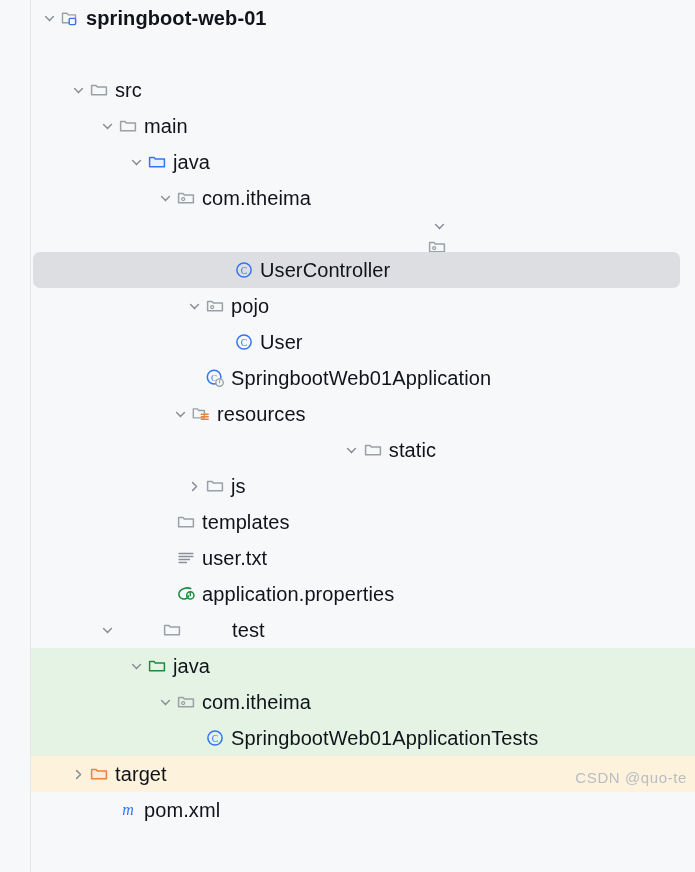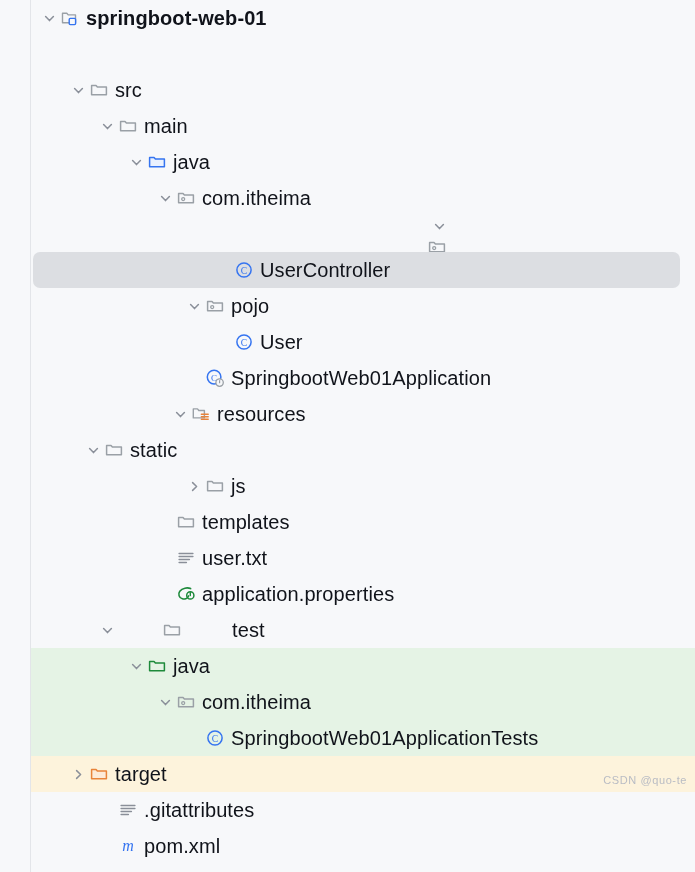--- a/index.html
+++ b/index.html
@@ -61,21 +61,21 @@
   .node-label {
     font-size: 20px;
     color: #10131a;
     letter-spacing: 0.1px;
     line-height: 1;
   }
   .node-label.bold { font-weight: bold; }
   #watermark {
     position: absolute;
     right: 8px; bottom: 6px;
-    font-size: 11px;
+    font-size: 15px;
     color: #b9bcc4;
     letter-spacing: 0.6px;
     font-family: "Liberation Sans", sans-serif;
     z-index: 5;
   }
 </style>
 </head>
 <body>
 
 <div id="tree-panel">
@@ -230,21 +230,21 @@
       <path d="M2.3 4.9h4.2l1.3 1.6h5.6v7.4H2.3z" fill="none" stroke="#9aa0a6" stroke-width="1.4" stroke-linejoin="round"></path>
       <g stroke="#e8833a" stroke-width="1.5" stroke-linecap="round">
         <line x1="10.4" y1="10.3" x2="17.2" y2="10.3"></line>
         <line x1="10.4" y1="12.8" x2="17.2" y2="12.8"></line>
         <line x1="10.4" y1="15.3" x2="17.2" y2="15.3"></line>
       </g>
     </svg>
         </span>
         <span class="node-label">resources</span>
       </div>
-      <div class="tree-row" style="padding-left: 83px;">
+      <div class="tree-row" style="padding-left: 83px; justify-content: center;">
         <div class="row-band"></div>
         <span class="twisty">
           <svg width="13" height="13" viewBox="0 0 13 13">
             <polyline points="2.6,4.6 6.5,8.6 10.4,4.6" fill="none" stroke="currentColor" stroke-width="1.5" stroke-linecap="round" stroke-linejoin="round"></polyline>
           </svg>
         </span>
         <span class="node-icon">
           <svg width="20" height="20" viewBox="0 0 20 20">
       <path d="M2.6 5.4h4.4l1.4 1.7h9v7.7H2.6z" fill="none" stroke="#9aa0a6" stroke-width="1.5" stroke-linejoin="round"></path>
     </svg>
@@ -368,35 +368,20 @@
       <path d="M2.6 5.4h4.4l1.4 1.7h9v7.7H2.6z" fill="#fdead8" stroke="#e8833a" stroke-width="1.5" stroke-linejoin="round"></path>
     </svg>
         </span>
         <span class="node-label">target</span>
       </div>
       <div class="tree-row" style="padding-left: 97px;">
         <div class="row-band"></div>
         <span class="twisty empty"></span>
         <span class="node-icon">
           <svg width="20" height="20" viewBox="0 0 20 20">
-      <g stroke="#8a8f99" stroke-width="1.5" stroke-linecap="round">
-        <line x1="3.1" y1="5.6" x2="16.9" y2="5.6"></line>
-        <line x1="3.1" y1="8.6" x2="16.9" y2="8.6"></line>
-        <line x1="3.1" y1="11.6" x2="13.4" y2="11.6"></line>
-        <line x1="3.1" y1="14.6" x2="10.4" y2="14.6"></line>
-      </g>
-    </svg>
-        </span>
-        <span class="node-label">.gitattributes</span>
-      </div>
-      <div class="tree-row" style="padding-left: 97px;">
-        <div class="row-band"></div>
-        <span class="twisty empty"></span>
-        <span class="node-icon">
-          <svg width="20" height="20" viewBox="0 0 20 20">
       <text x="10" y="15" text-anchor="middle" font-family="Liberation Serif, serif" font-style="italic" font-size="16" fill="#3574f0">m</text>
     </svg>
         </span>
         <span class="node-label">pom.xml</span>
       </div>
     </div>
   <div id="watermark">CSDN @quo-te</div>
 </div>
 
 </body></html>

